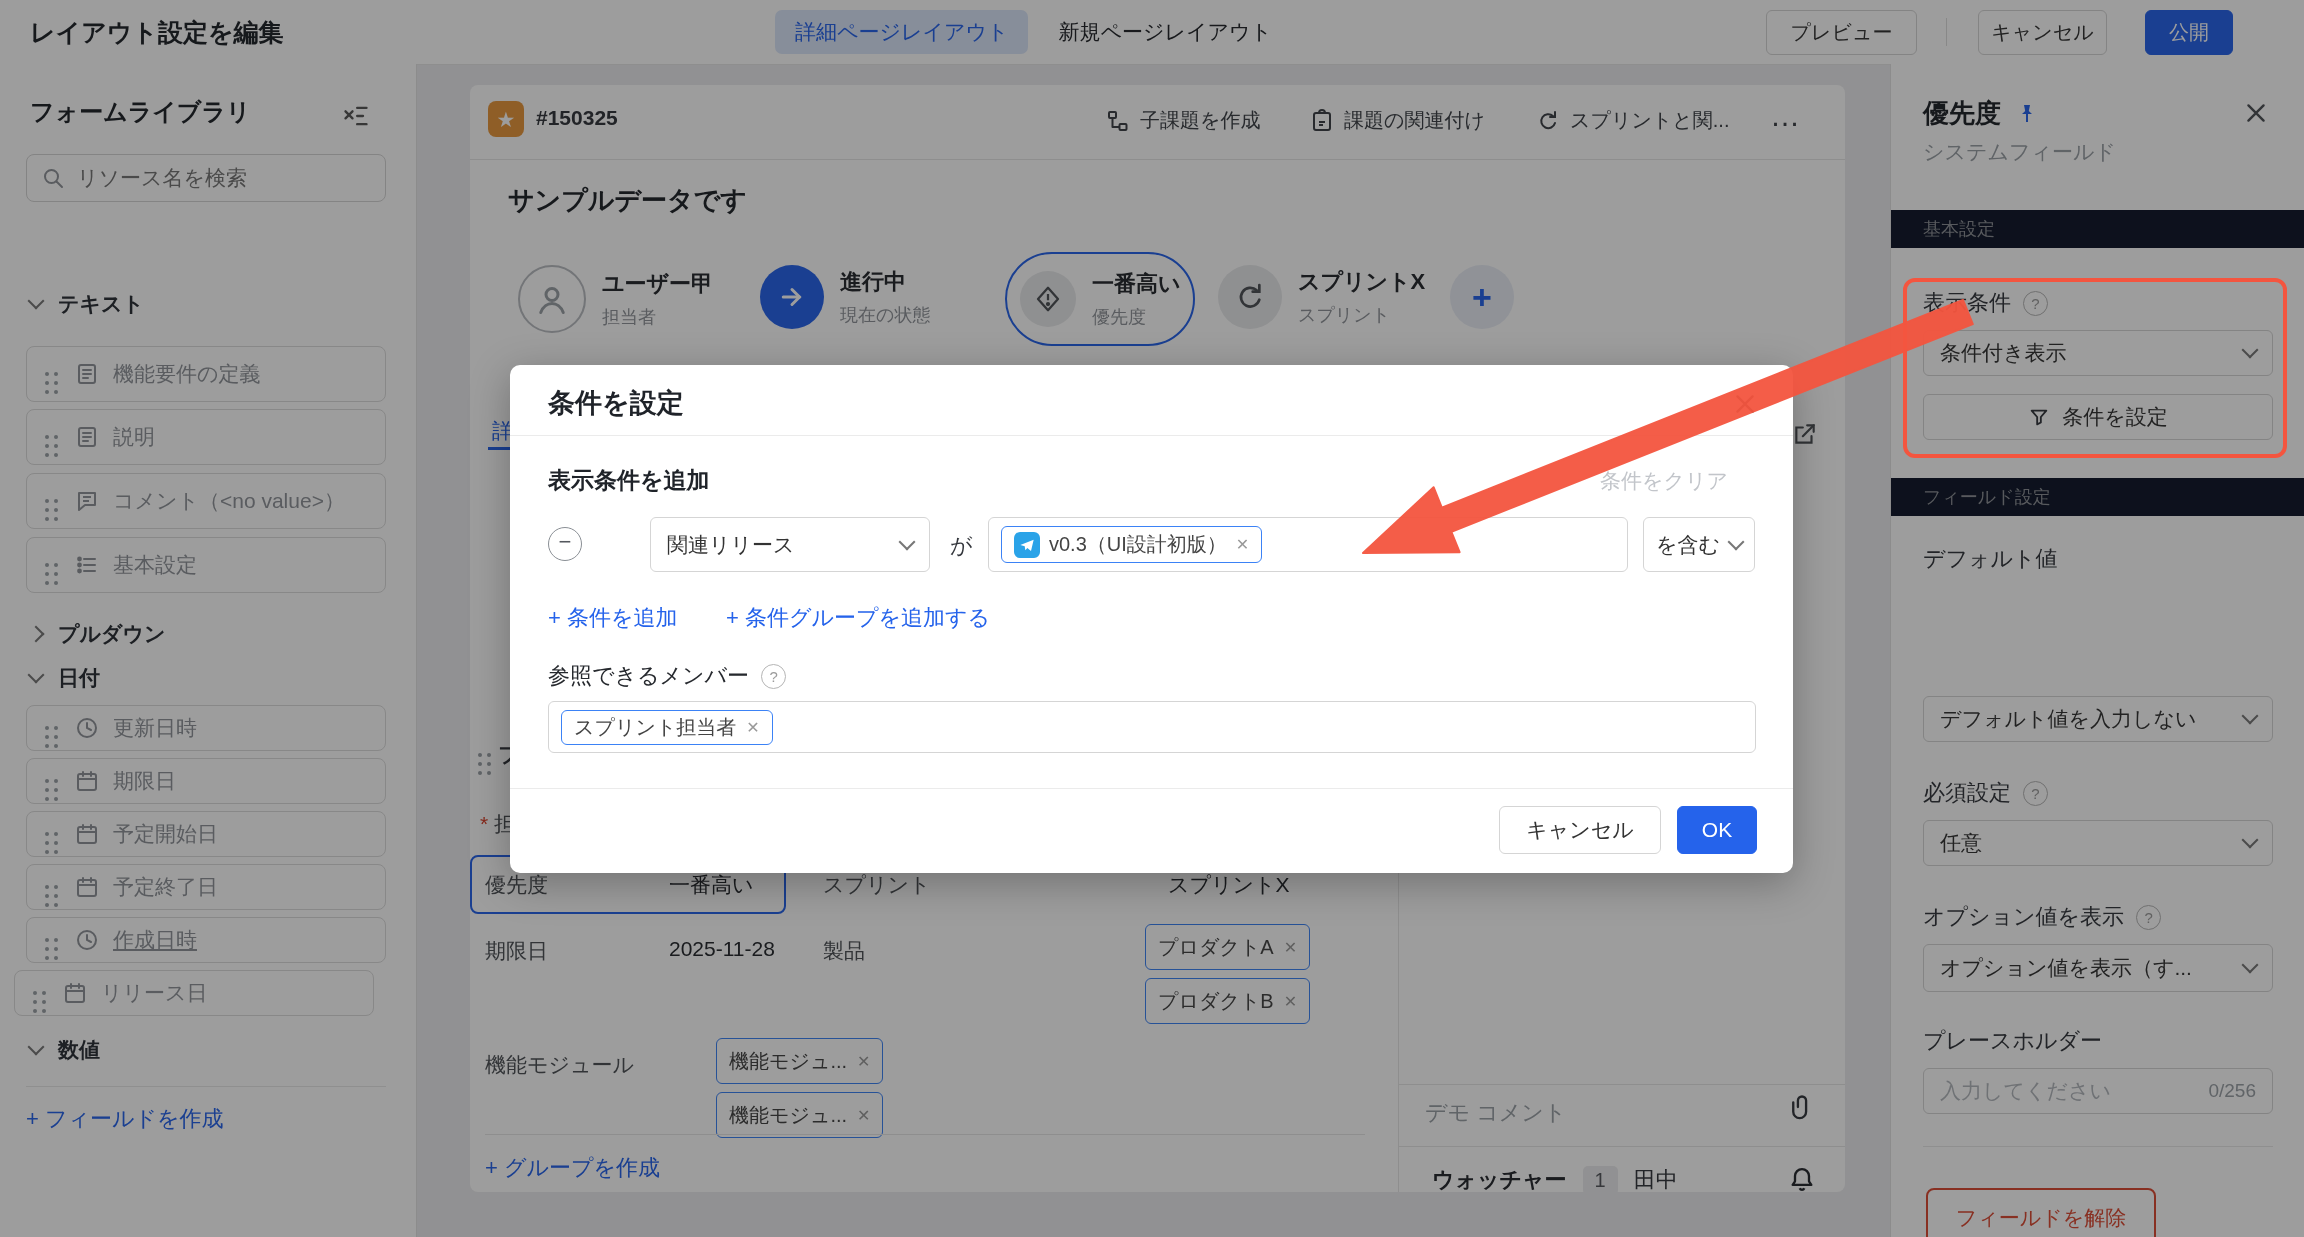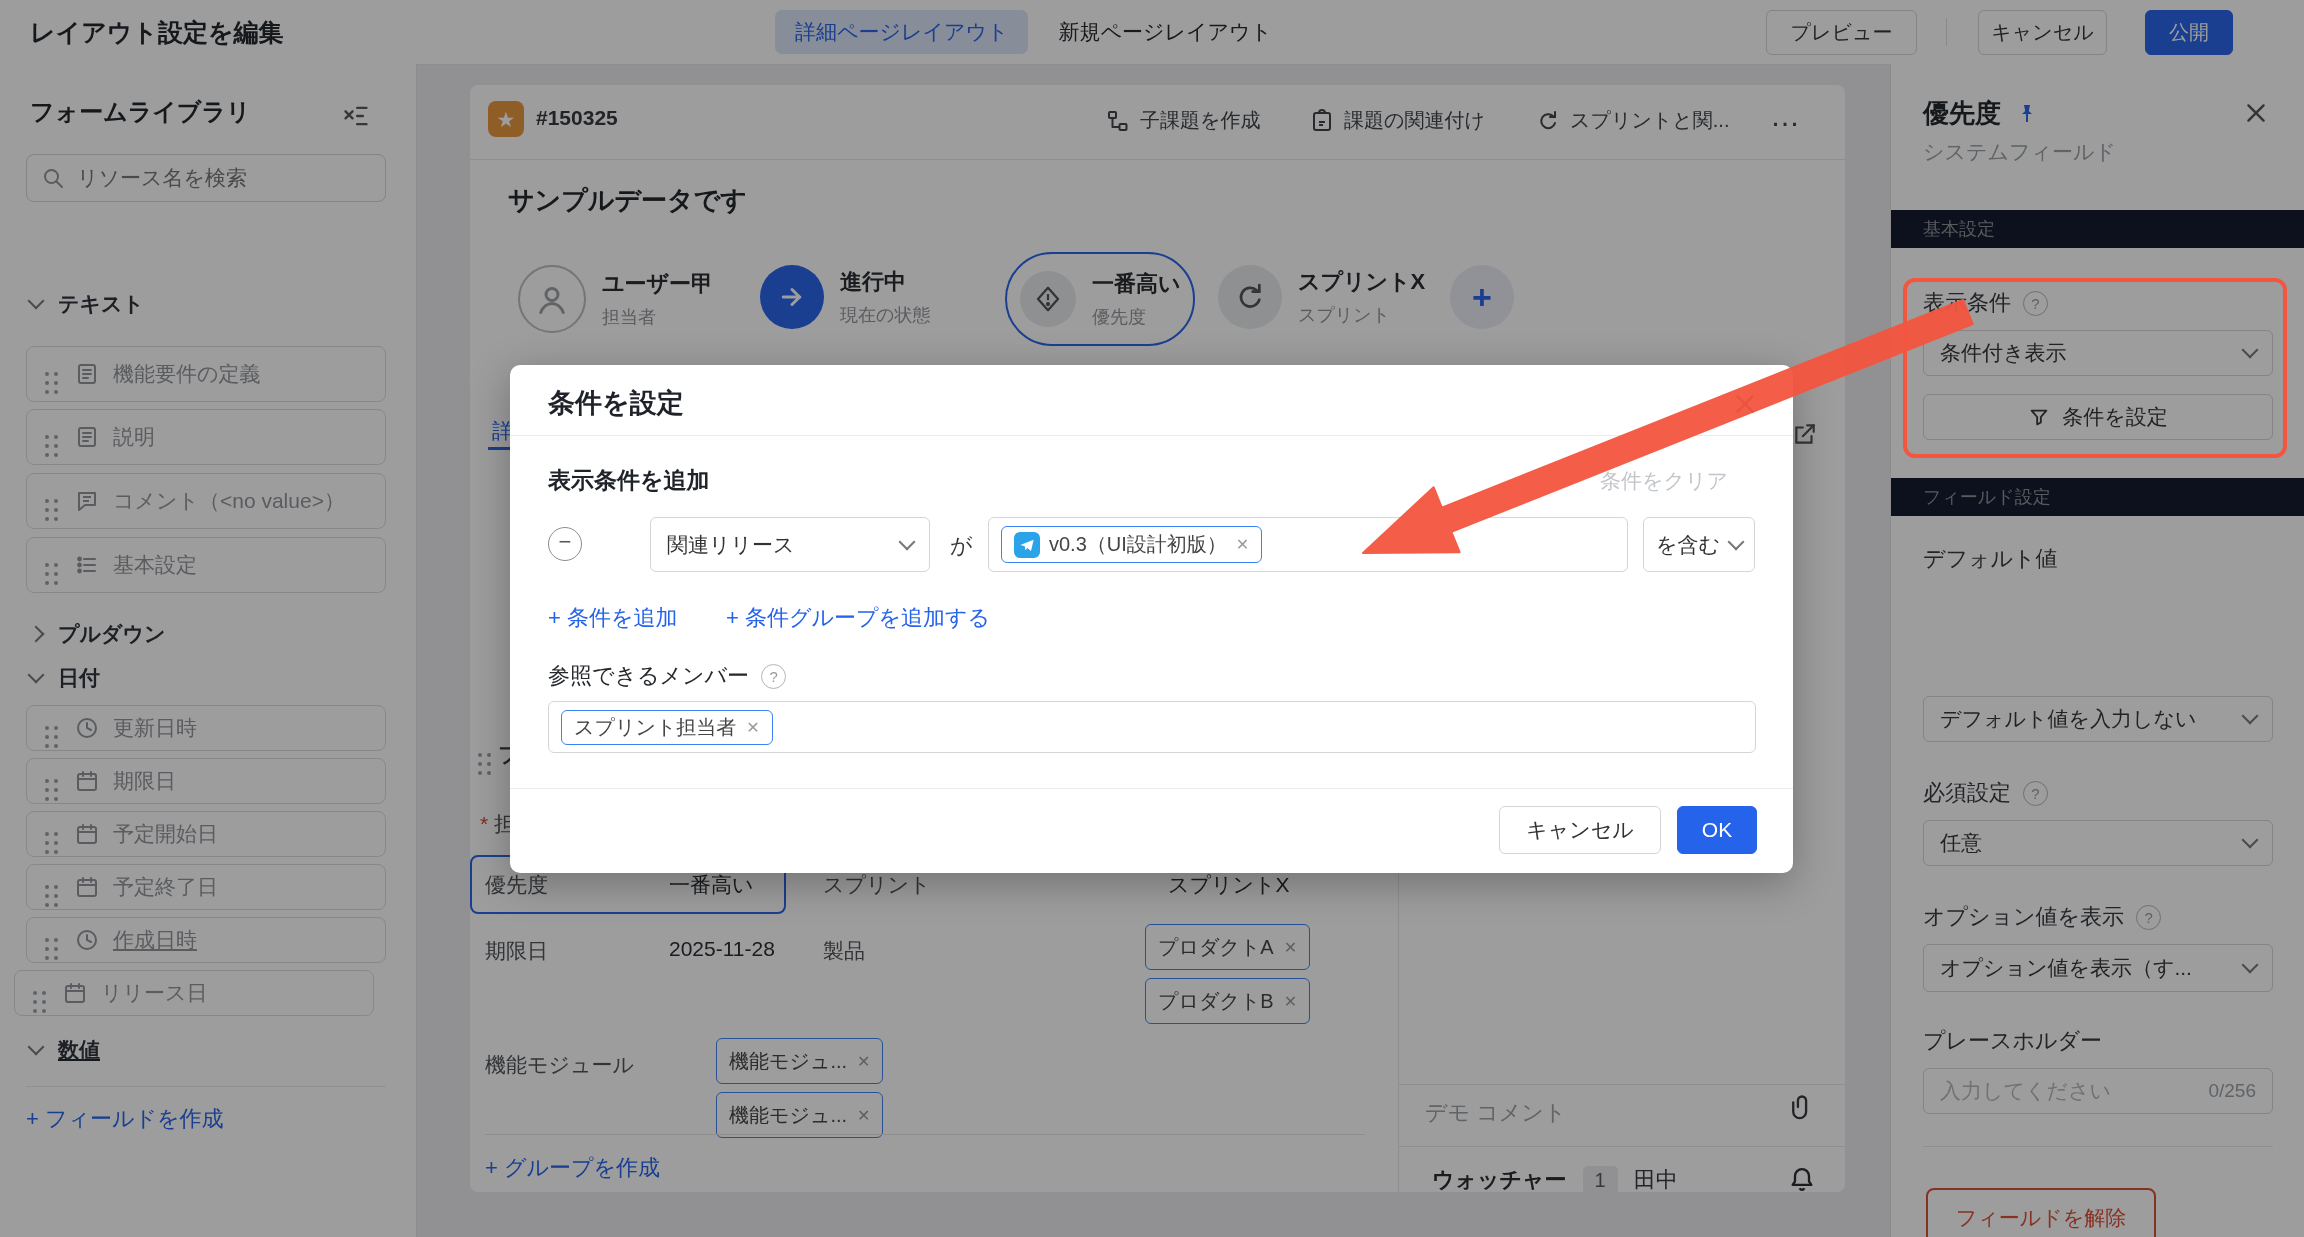--- a/index.html
+++ b/index.html
@@ -185,21 +185,21 @@
       <span class="dots" style="margin-left:18px;"></span>
       <span class="icon" style="margin-left:26px;">
         <svg width="24" height="24" viewBox="0 0 24 24" fill="none" stroke="#8f9399" stroke-width="2" stroke-linecap="round">
             <rect x="3" y="5" width="18" height="16" rx="2"></rect>
             <path d="M3 10h18M8 3v4M16 3v4"></path>
           </svg>
         </span>
       <span class="nw" style="margin-left:14px;font-size:21px;">リリース日</span>
     </div>
 
-    <div class="abs flex" style="left:30px;top:972px;gap:16px;text-decoration:underline;">
+    <div class="abs flex" style="left:30px;top:972px;gap:16px;">
       <span class="chd"></span>
       <span class="seclab nw">数値</span>
     </div>
     <div class="abs" style="left:26px;top:1022px;width:360px;height:1px;background:#e8e8e8;"></div>
     <div class="abs blue nw" style="left:26px;top:1040px;font-size:22px;">+ フィールドを作成</div>
   </div>
 
   <div class="abs panel" style="left:470px;top:85px;width:1375px;height:1107px;border-radius:8px;">
 
     <div class="abs flex" style="left:18px;top:16px;width:36px;height:36px;border-radius:8px;background:#e8973b;justify-content:center;">

